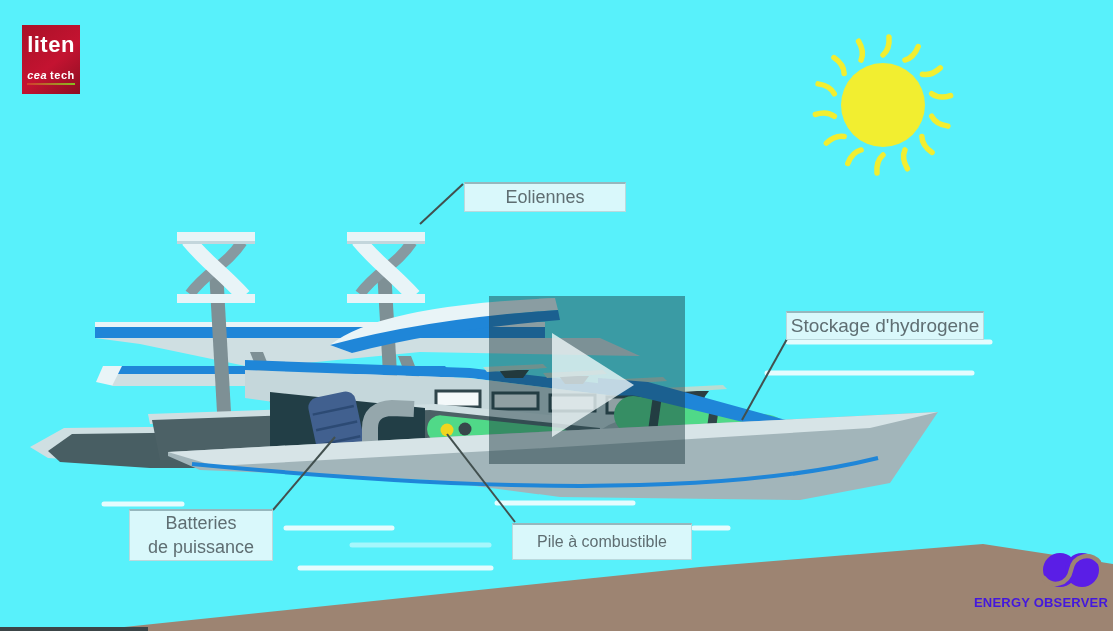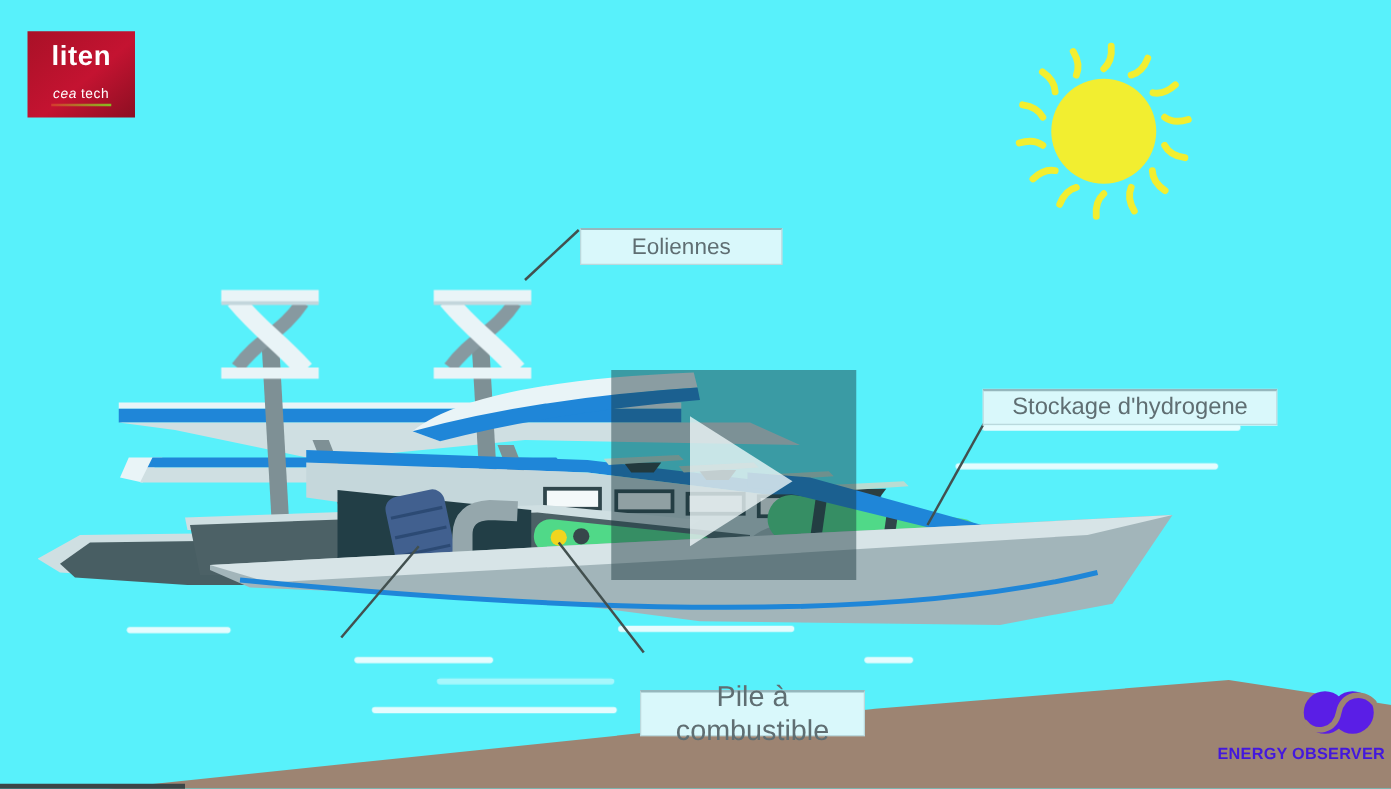--- a/index.html
+++ b/index.html
@@ -9,34 +9,34 @@
   }
   #scene{position:absolute;left:0;top:0;}
   .label-box{
     position:absolute;display:flex;align-items:center;justify-content:center;
     background:#d9f8fb;color:#5f6e72;
     border:1px solid rgba(150,180,186,.45);border-top:2px solid #96b7bd;
     box-sizing:border-box;text-align:center;
   }
   .label-box.single{font-size:19px;}
   #label-eoliennes{left:464px;top:182px;width:162px;height:30px;font-size:18px;}
-  #label-stockage{left:786px;top:311px;width:236px;height:29px;}
-  #label-pile{left:512px;top:552px;width:180px;height:37px;font-size:23px;}
+  #label-stockage{left:786px;top:311px;width:198px;height:29px;}
+  #label-pile{left:512px;top:523px;width:180px;height:37px;font-size:16px;}
   #label-batteries{
     left:129px;top:509px;width:144px;height:52px;
     flex-direction:column;font-size:18px;line-height:1.28;
   }
   .liten{
-    position:absolute;left:22px;top:25px;width:86px;height:69px;
+    position:absolute;left:22px;top:25px;width:58px;height:69px;
     background:linear-gradient(140deg,#a91127 0%,#c41331 55%,#8c0f22 100%);
     display:flex;flex-direction:column;align-items:center;justify-content:center;
     color:#fff;
   }
   .liten-title{font-size:22px;font-weight:800;letter-spacing:.5px;line-height:1;}
-  .liten-sub{font-size:11px;font-weight:400;margin-top:13px;letter-spacing:.5px;}
+  .liten-sub{font-size:11px;font-weight:700;margin-top:13px;letter-spacing:.5px;}
   .liten-sub .cea{font-style:italic;margin-right:3px;}
   .liten-underline{width:48px;height:2px;margin-top:2px;
     background:linear-gradient(90deg,#d43a2f,#86bf20);}
   .eo{
     position:absolute;left:972px;top:548px;width:136px;height:70px;
     display:flex;flex-direction:column;align-items:flex-end;
   }
   .eo-text{font-size:13px;font-weight:800;color:#4318dd;letter-spacing:.2px;margin-top:1px;white-space:nowrap;}
   .progress-bar{position:absolute;left:0;top:627px;width:148px;height:4px;background:#3c4547;}
 </style>
@@ -194,20 +194,24 @@
       <polygon points="552,333 552,437 634,385" fill="rgba(240,248,250,0.78)"></polygon>
     </g>
   </svg>
 
   <div id="label-eoliennes" class="label-box">
     <span>Eoliennes</span>
   </div>
   <div id="label-stockage" class="label-box single">
     <span>Stockage d'hydrogene</span>
   </div>
+  <div id="label-batteries" class="label-box">
+    <div>Batteries</div>
+    <div>de puissance</div>
+  </div>
   <div id="label-pile" class="label-box">
     <span>Pile à combustible</span>
   </div>
 
   <div class="liten">
     <div class="liten-title">liten</div>
     <div class="liten-sub">
       <span class="cea">cea</span><span>tech</span>
     </div>
     <div class="liten-underline"></div>

